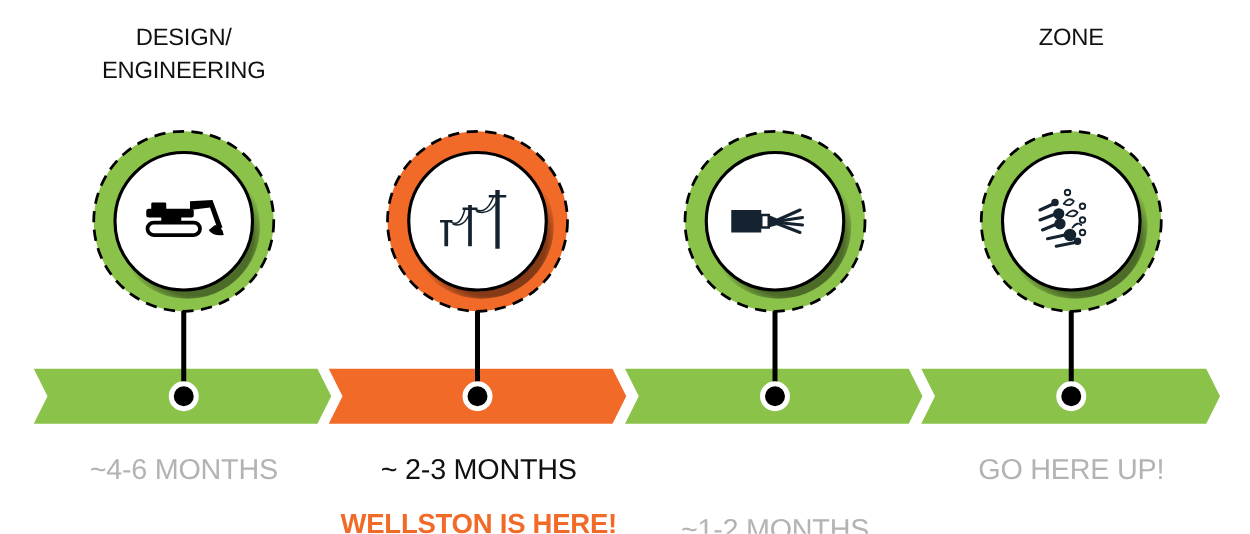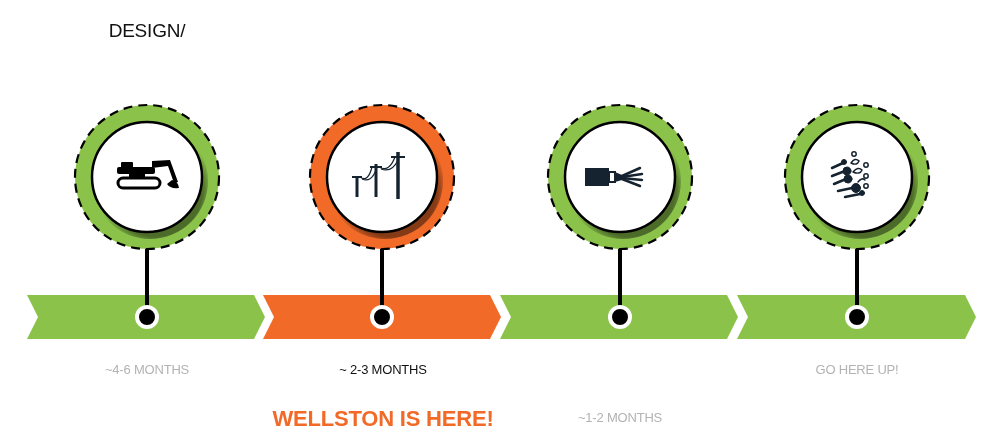--- a/index.html
+++ b/index.html
@@ -2,39 +2,41 @@
 <html><head>
 <meta charset="utf-8">
 <style>
   html, body { margin: 0; padding: 0; background: #ffffff; }
   body { width: 1000px; height: 427px; position: relative; overflow: hidden;
          font-family: "Liberation Sans", "DejaVu Sans", sans-serif; }
   .stage-title { position: absolute; top: 18px; width: 220px; text-align: center;
                  font-size: 19px; line-height: 26px; color: #111111; letter-spacing: -0.2px; }
   .stage-title .t { display: block; }
   .duration { position: absolute; top: 362px; width: 240px; text-align: center;
-              font-size: 13px; color: #b3b3b3; letter-spacing: -0.2px; }
+              font-size: 23px; color: #b3b3b3; letter-spacing: -0.2px; }
   .duration.active { color: #111111; }
   .note { position: absolute; top: 406px; width: 240px; text-align: center;
           font-size: 22px; font-weight: bold; color: #f26a28; letter-spacing: -0.2px; }
   svg.timeline { position: absolute; left: 0; top: 0; }
 </style>
 </head>
 <body>
 
 <div class="stage-title" style="left:37px;text-align:center;">
   <span class="t">DESIGN/</span>
+  <span class="t">ENGINEERING</span>
 </div>
 <div class="stage-title" style="left:272px;">
   <span class="t">&nbsp;</span>
 </div>
 <div class="stage-title" style="left:510px;">
   <span class="t">&nbsp;</span>
 </div>
 <div class="stage-title" style="left:747px;">
+  <span class="t">ZONE</span>
 </div>
 
 <svg class="timeline" width="1000" height="427" viewBox="0 0 1000 427">
   <defs>
     <radialGradient id="shadow" cx="0.55" cy="0.58" r="0.5">
       <stop offset="0.80" stop-color="#000" stop-opacity="0.45"></stop>
       <stop offset="1" stop-color="#000" stop-opacity="0"></stop>
     </radialGradient>
   </defs>
 

